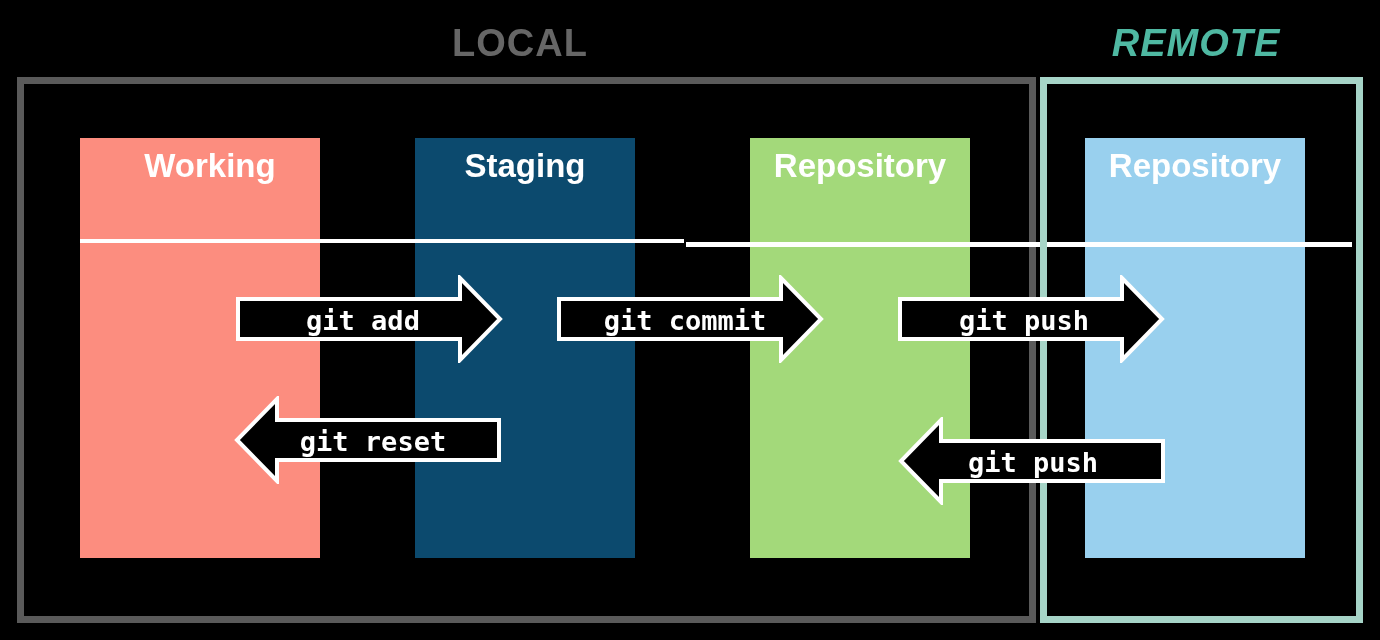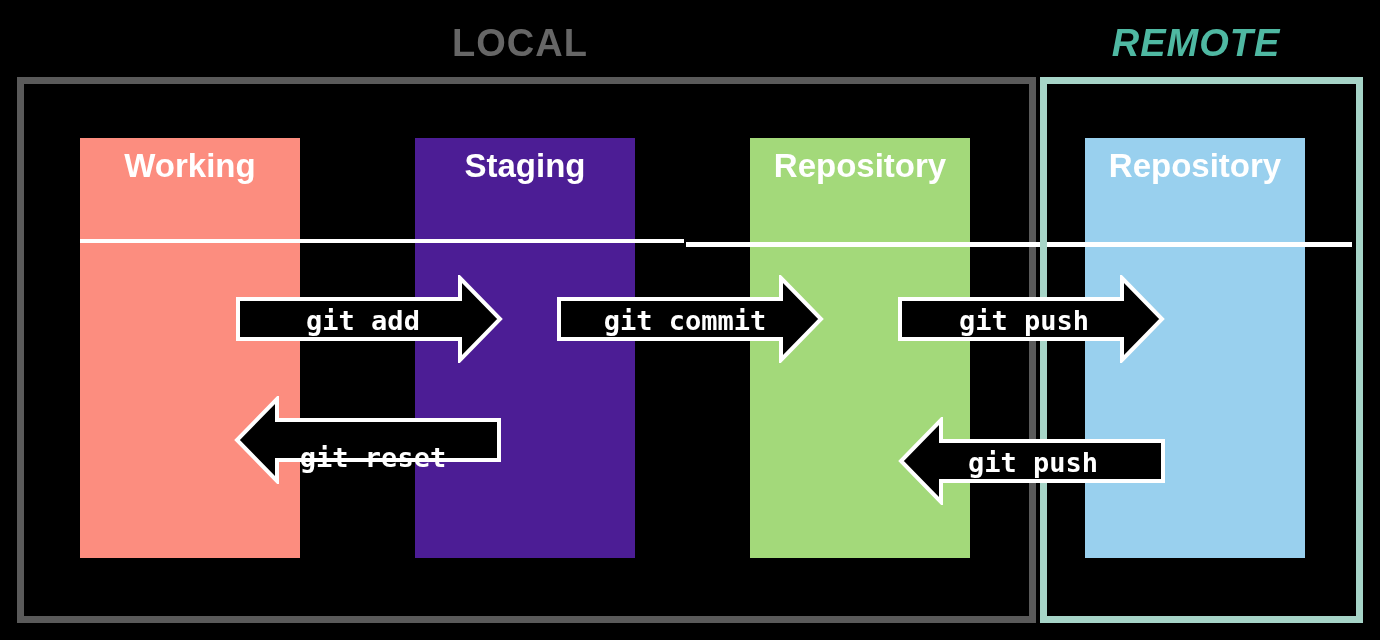--- a/index.html
+++ b/index.html
@@ -36,40 +36,40 @@
   #arr-git-reset{left:234px;top:396px;}
   #arr-git-pull{left:898px;top:417px;}
 
   .cmd-label{position:absolute;z-index:11;width:210px;height:39px;
     display:flex;align-items:center;justify-content:center;
     font-family:"DejaVu Sans Mono",monospace;font-weight:bold;font-size:27px;color:#fff;
     white-space:nowrap;}
   #lbl-git-add{left:258px;top:301px;}
   #lbl-git-commit{left:580px;top:301px;}
   #lbl-git-push{left:919px;top:301px;}
-  #lbl-git-reset{left:268px;top:438px;text-align:center;}
+  #lbl-git-reset{left:268px;top:422px;text-align:center;}
   #lbl-git-pull{left:928px;top:443px;}
 </style>
 </head>
 <body>
 
 <div id="stage">
 
   <div class="region-label" id="local-label" style="color: rgb(102, 102, 102);">LOCAL</div>
   <div class="region-label" id="remote-label" style="color: rgb(79, 184, 162);">REMOTE</div>
 
   <div class="region-box" id="local-box" style="border-color: rgb(90, 90, 90);"></div>
   <div class="region-box" id="remote-box" style="border-color: rgb(166, 212, 199);"></div>
 
-  <div class="column" id="col-working-directory" style="background-color: rgb(252, 141, 127);">
+  <div class="column" id="col-working-directory" style="background-color: rgb(252, 141, 127); padding-left: 20px;">
     <div class="col-title">
       <span class="col-line">Working</span>
     </div>
   </div>
-  <div class="column" id="col-staging-area" style="background-color: #4c1d95;">
+  <div class="column" id="col-staging-area" style="background-color: #0c4a6e;">
     <div class="col-title">
       <span class="col-line">Staging</span>
     </div>
   </div>
   <div class="column" id="col-local-repository" style="background-color: rgb(163, 217, 122);">
     <div class="col-title">
       <span class="col-line">Repository</span>
     </div>
   </div>
   <div class="column" id="col-remote-repository" style="background-color: rgb(153, 208, 238);">

